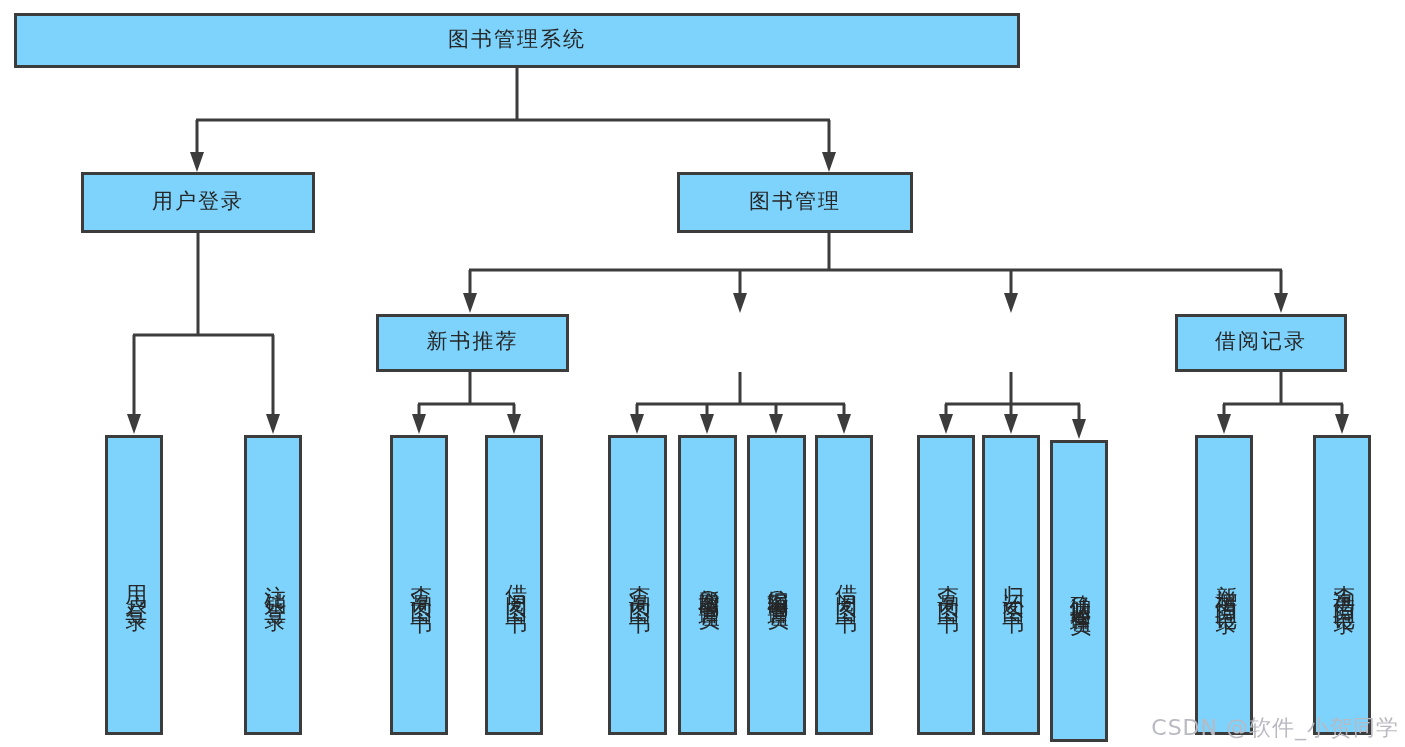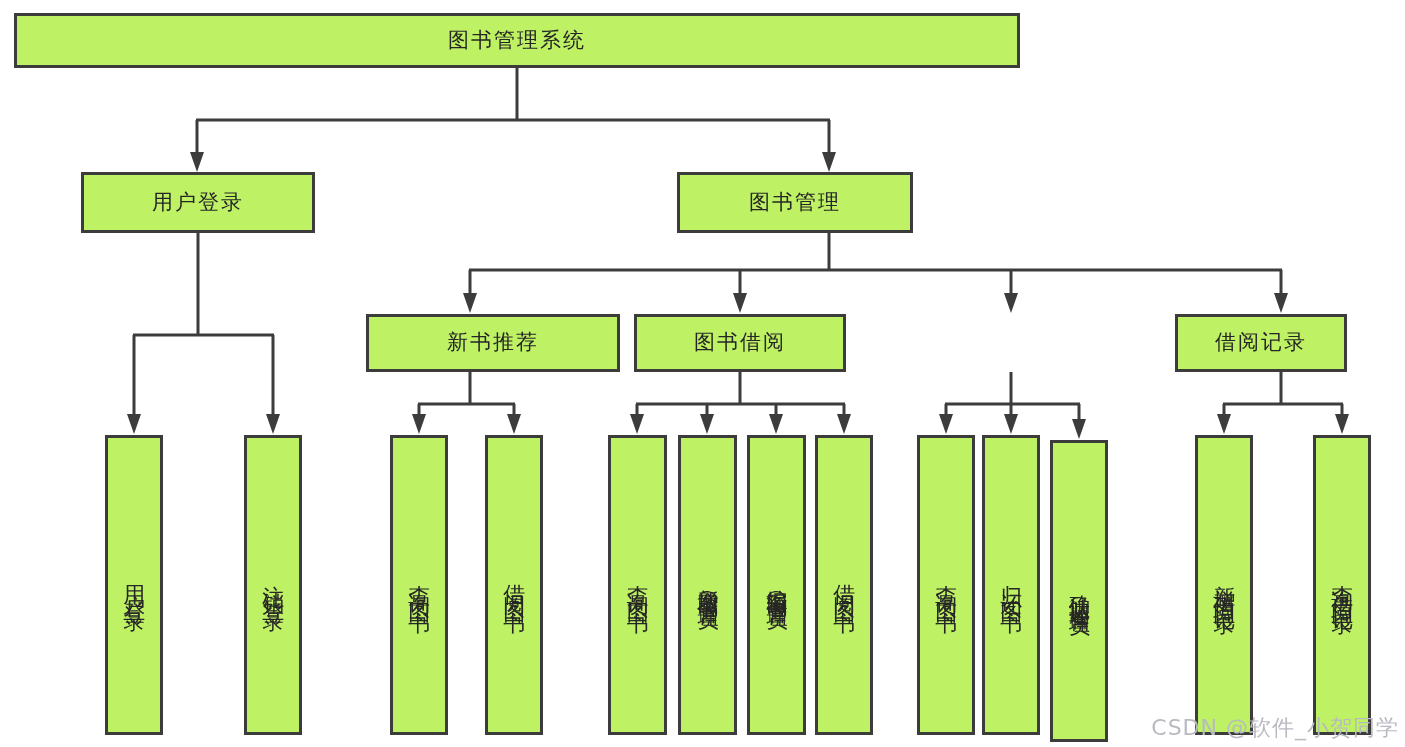--- a/index.html
+++ b/index.html
@@ -8,27 +8,28 @@
     width:1405px;height:747px;
     background:#ffffff;
     font-family:"DejaVu Sans","Liberation Sans",sans-serif;
     color:#262626;
     overflow:hidden;
   }
   .connectors{position:absolute;left:0;top:0;}
   .node{
     position:absolute;
     box-sizing:border-box;
-    background:#bef264;
+    background:#7dd3fc;
     border:3px solid #3c3c3c;
     display:flex;
     align-items:center;
     justify-content:center;
     text-align:right;
     line-height:1.2;
+    font-family:Liberation Mono, monospace;
   }
   .hbox{font-size:21px;letter-spacing:2px;}
   .vbox{
     writing-mode:vertical-rl;
     text-orientation:mixed;
     font-size:22px;
     letter-spacing:9px;
     padding:6px 0;
   }
   .vbox.ls6{letter-spacing:6px;}
@@ -67,22 +68,21 @@
              M939 414L953 414L946 434Z M1004 414L1018 414L1011 434Z
              M1072 419L1086 419L1079 439Z
              M1217 414L1231 414L1224 434Z M1335 414L1349 414L1342 434Z" fill="#3c3c3c" stroke="none"></path>
   </svg>
 
   <div class="node hbox" style="left:14px;top:13px;width:1006px;height:55px">图书管理系统</div>
 
   <div class="node hbox" style="left:81px;top:172px;width:234px;height:61px">用户登录</div>
   <div class="node hbox" style="left:677px;top:172px;width:236px;height:61px">图书管理</div>
 
-  <div class="node hbox" style="left:366px;top:314px;width:254px;height:58px">新书推荐</div>
-  <div class="node hbox" style="left:634px;top:314px;width:212px;height:58px">图书借阅</div>
+  <div class="node hbox" style="left:376px;top:314px;width:193px;height:58px">新书推荐</div>
   <div class="node hbox" style="left:1175px;top:314px;width:172px;height:58px">借阅记录</div>
 
   <div class="node vbox" style="left:105px;top:435px;width:58px;height:300px">用户登录</div>
   <div class="node vbox" style="left:244px;top:435px;width:58px;height:300px">注销登录</div>
 
   <div class="node vbox" style="left:390px;top:435px;width:58px;height:300px">查询图书</div>
   <div class="node vbox" style="left:485px;top:435px;width:58px;height:300px">借阅图书</div>
 
   <div class="node vbox" style="left:608px;top:435px;width:59px;height:300px">查询图书</div>
   <div class="node vbox ls3" style="left:678px;top:435px;width:59px;height:300px">新增图书（管理员）</div>

